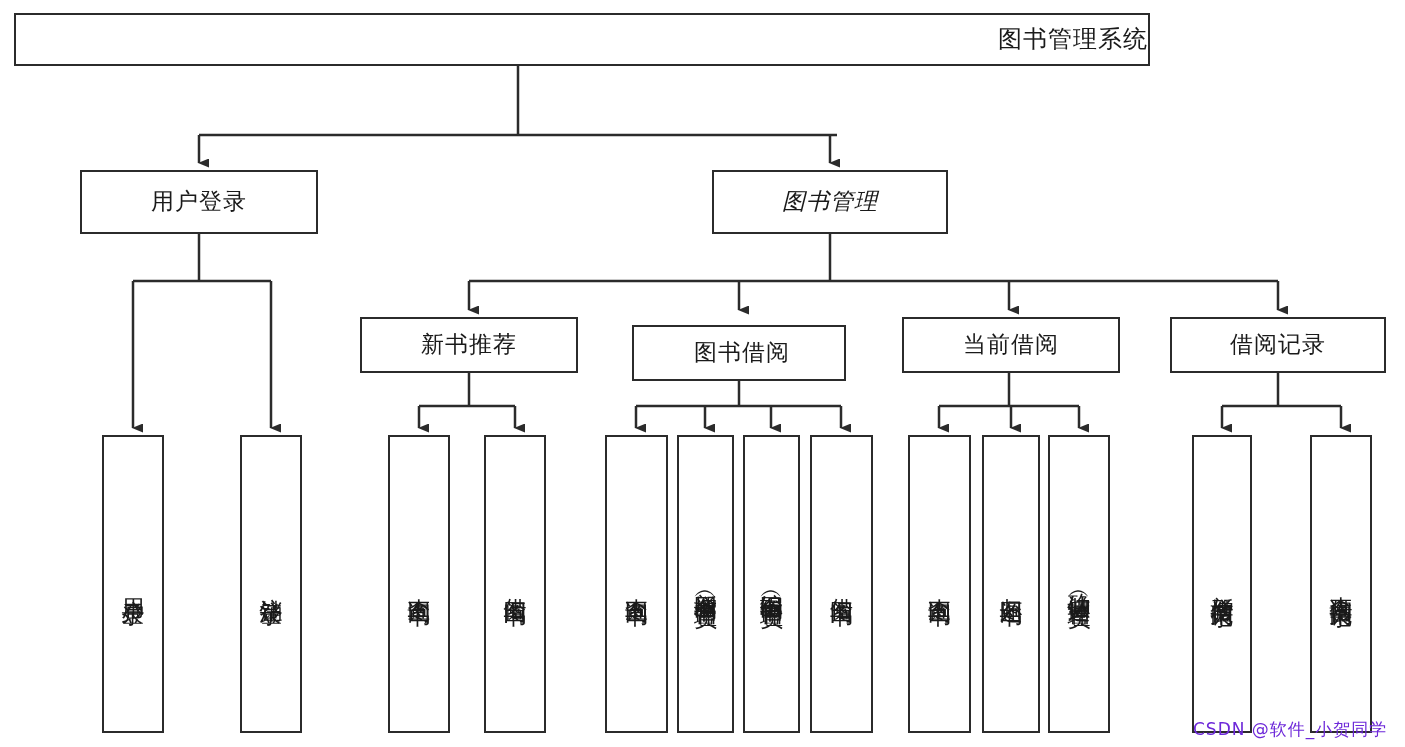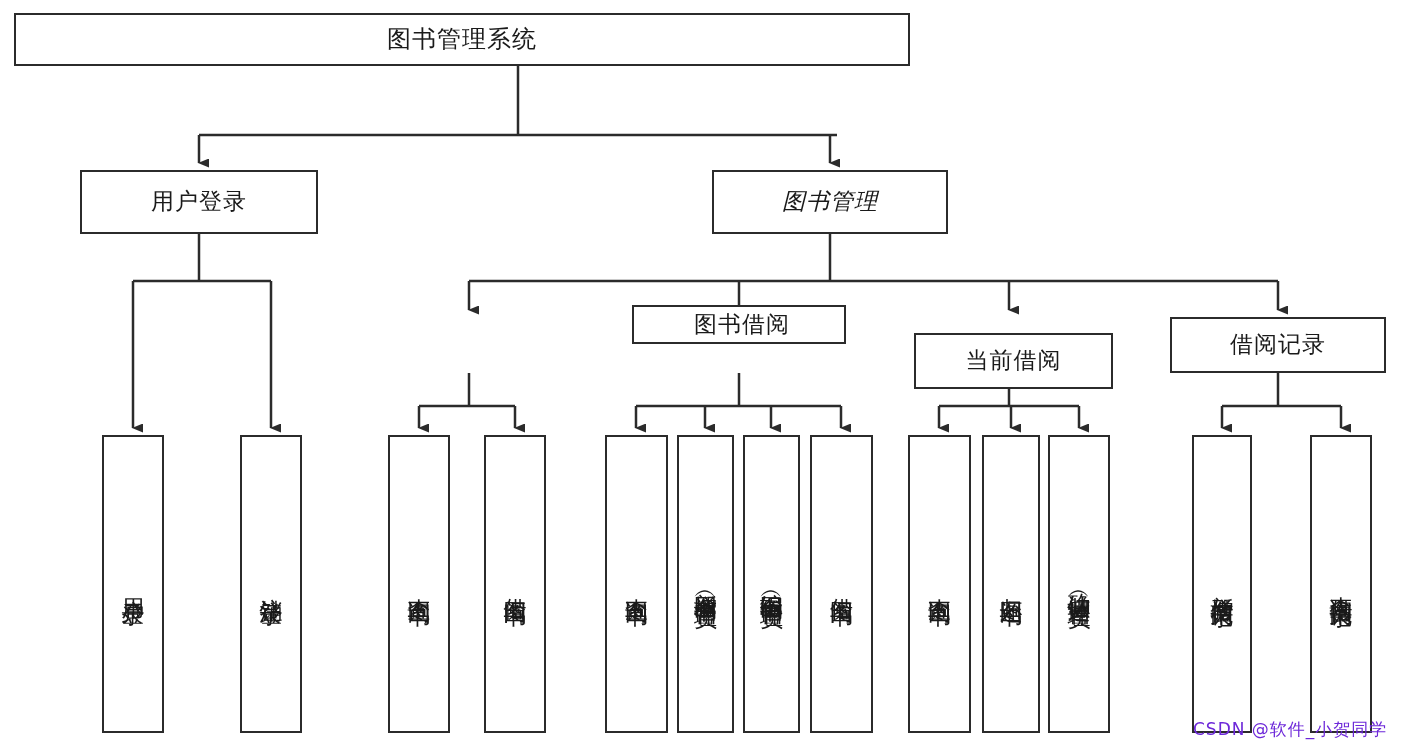--- a/index.html
+++ b/index.html
@@ -114,35 +114,38 @@
     <path d="M939,406 L939,428" stroke="#2b2b2b" stroke-width="2.5" fill="none" marker-end="url(#arrow)"></path>
     <path d="M1011,406 L1011,428" stroke="#2b2b2b" stroke-width="2.5" fill="none" marker-end="url(#arrow)"></path>
     <path d="M1079,406 L1079,428" stroke="#2b2b2b" stroke-width="2.5" fill="none" marker-end="url(#arrow)"></path>
 
     <path d="M1278,373 L1278,406" stroke="#2b2b2b" stroke-width="2.5" fill="none"></path>
     <path d="M1222,406 L1341,406" stroke="#2b2b2b" stroke-width="2.5" fill="none"></path>
     <path d="M1222,406 L1222,428" stroke="#2b2b2b" stroke-width="2.5" fill="none" marker-end="url(#arrow)"></path>
     <path d="M1341,406 L1341,428" stroke="#2b2b2b" stroke-width="2.5" fill="none" marker-end="url(#arrow)"></path>
   </svg>
 
-  <div class="node title" style="left:14px; top:13px; width:896px; height:53px;">
+  <div class="node title" style="left:14px; top:13px; width:1136px; height:53px;justify-content:flex-end;">
     <span class="node-h label">图书管理系统</span>
   </div>
 
   <div class="node" style="left:80px; top:170px; width:238px; height:64px;">
     <span class="node-h">用户登录</span>
   </div>
   <div class="node" style="left:712px; top:170px; width:236px; height:64px;font-style:italic;">
     <span class="node-h">图书管理</span>
   </div>
 
-  <div class="node" style="left:632px; top:305px; width:214px; height:39px;padding-left:6px;">
+  <div class="node" style="left:360px; top:317px; width:218px; height:56px;">
+    <span class="node-h">新书推荐</span>
+  </div>
+  <div class="node" style="left:632px; top:325px; width:214px; height:56px;padding-left:6px;">
     <span class="node-h">图书借阅</span>
   </div>
-  <div class="node" style="left:902px; top:333px; width:199px; height:56px;margin-left:12px;">
+  <div class="node" style="left:902px; top:317px; width:218px; height:56px;">
     <span class="node-h">当前借阅</span>
   </div>
   <div class="node" style="left:1170px; top:317px; width:216px; height:56px;">
     <span class="node-h">借阅记录</span>
   </div>
 
   <div class="leaf" style="left:102px; top:435px; width:62px; height:298px;">
     <span class="vtext">用户登录</span>
   </div>
   <div class="leaf" style="left:240px; top:435px; width:62px; height:298px;">

